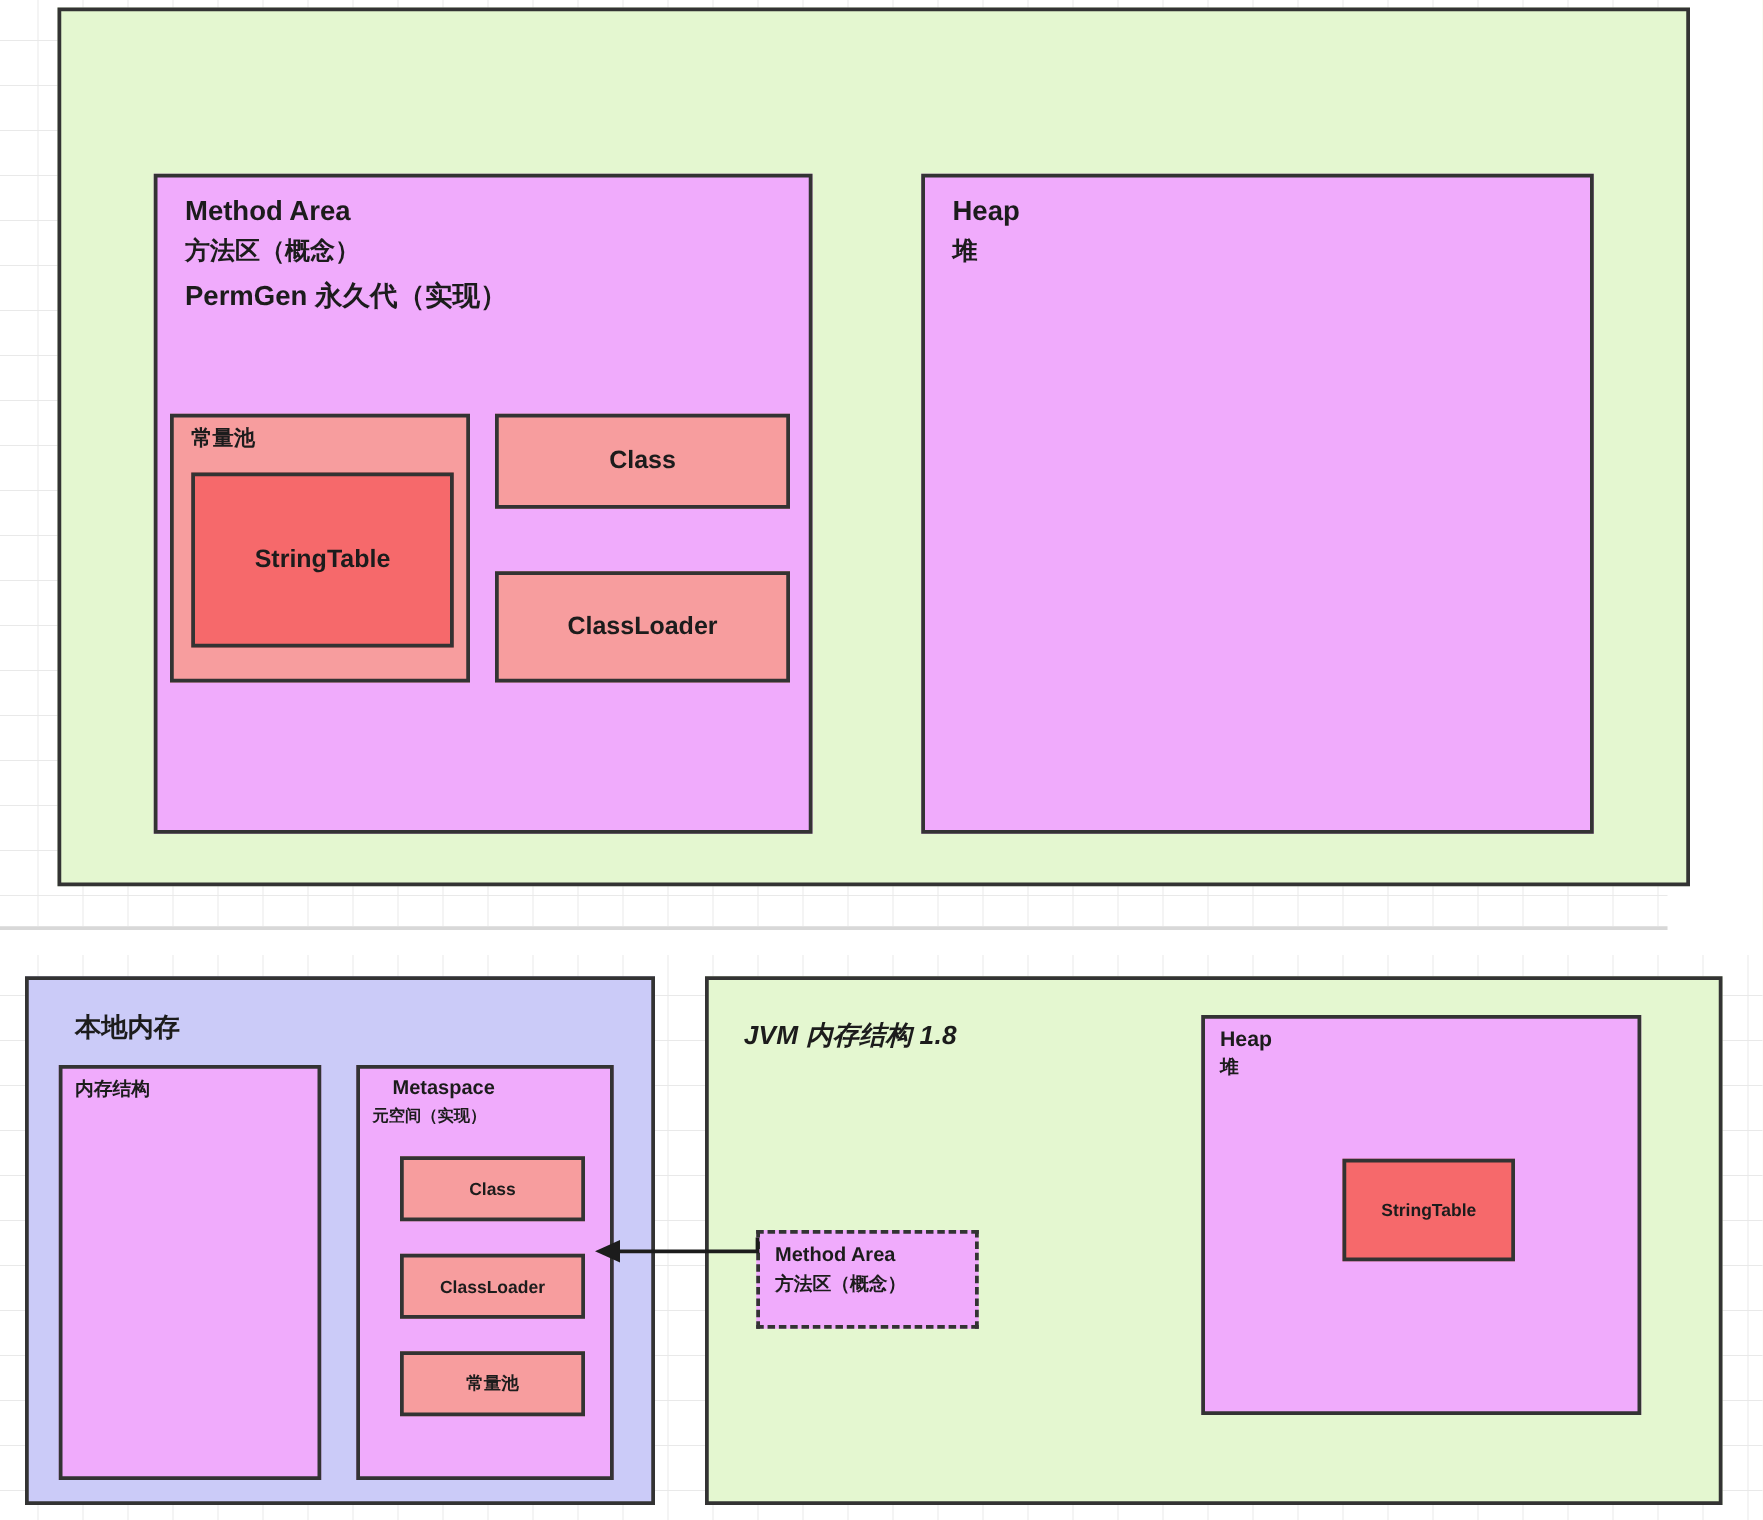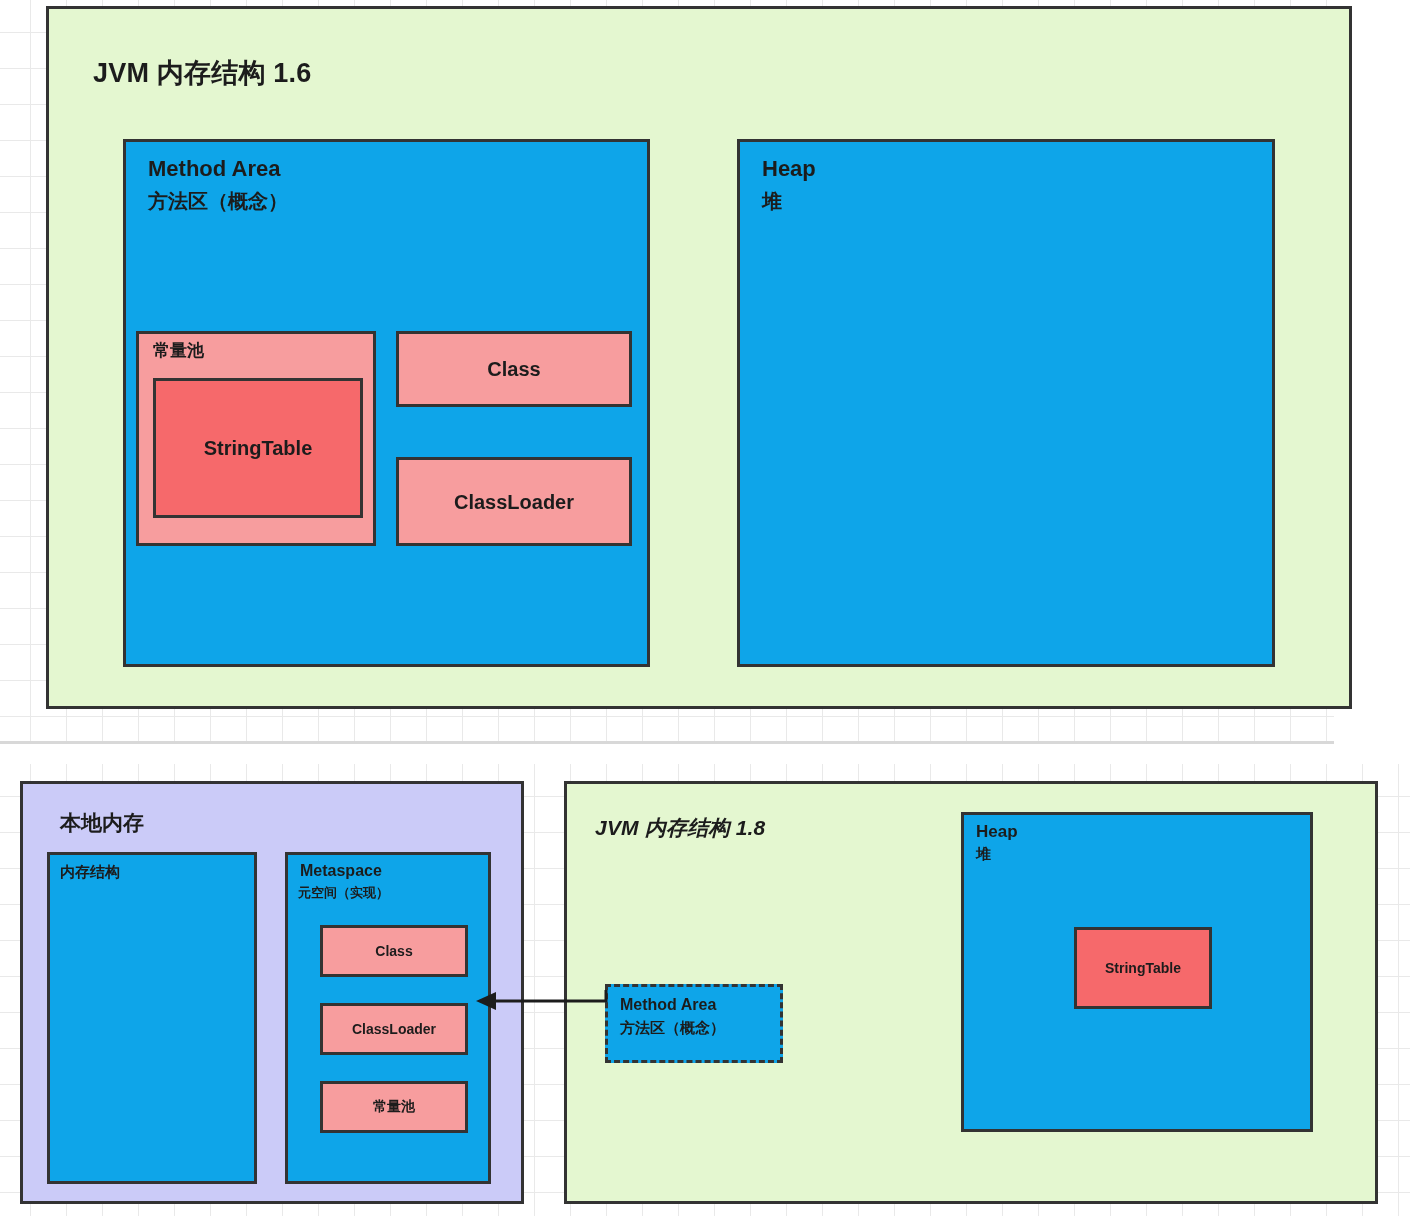--- a/index.html
+++ b/index.html
@@ -43,21 +43,21 @@
 
   
   .box {
     position: absolute;
     border: 3px solid #333333;
     box-sizing: border-box;
   }
   .box.dashed { border-style: dashed; border-width: 3px; }
 
   .green  { background: #e4f7d0; }
-  .yellow { background: #0ea5e9; }
+  .yellow { background: #f0abfc; }
   .purple { background: #cbcbf8; }
   .pink   { background: #f79d9e; }
   .red    { background: #f6696b; }
 
   
   .title-lg {
     position: absolute;
     font-size: 27px;
     font-weight: bold;
     color: #1c1c1c;
@@ -102,26 +102,26 @@
   
   .arrow-wrap { position: absolute; }
 </style>
 </head>
 <body>
 
 <div class="canvas" id="canvas-top">
 
   <div class="box green" style="left:46px; top:6px; width:1306px; height:703px;">
 
-    <div class="title-lg" style="left:44px; top:46px;">JVM 内存结构 1.6</div>
 
     <div class="box yellow" style="left:74px; top:130px; width:527px; height:528px;">
 
       <div class="title-md" style="left:22px; top:12px;">Method Area</div>
       <div class="title-md" style="left:22px; top:44px; font-size:20px;">方法区（概念）</div>
+      <div class="title-md" style="left:22px; top:80px;">PermGen 永久代（实现）</div>
 
       <div class="box pink" style="left:10px; top:189px; width:240px; height:215px;">
         <div class="title-sm" style="left:14px; top:6px; font-size:17px;">常量池</div>
 
         <div class="box red" style="left:14px; top:44px; width:210px; height:140px;">
           <div class="centered-label lbl-20">StringTable</div>
         </div>
       </div>
 
       <div class="box pink" style="left:270px; top:189px; width:236px; height:76px;">
@@ -148,21 +148,21 @@
 
   <div class="box purple" style="left:20px; top:17px; width:504px; height:423px;">
 
     <div class="title-md" style="left:24px; top:24px; font-size:21px;margin-left:13px;">本地内存</div>
 
     <div class="box yellow" style="left:24px; top:68px; width:210px; height:332px;">
       <div class="title-xs" style="left:10px; top:6px; font-size:15px;">内存结构</div>
     </div>
 
     <div class="box yellow" style="left:262px; top:68px; width:206px; height:332px;">
-      <div class="title-xs" style="left:12px; top:5px; font-size:16px;">Metaspace</div>
+      <div class="title-xs" style="left:26px; top:5px; font-size:16px;">Metaspace</div>
       <div class="title-xs" style="left:10px; top:27px; font-size:13px;">元空间（实现）</div>
 
       <div class="box pink" style="left:32px; top:70px; width:148px; height:52px;">
         <div class="centered-label lbl-14">Class</div>
       </div>
 
       <div class="box pink" style="left:32px; top:148px; width:148px; height:52px;">
         <div class="centered-label lbl-14">ClassLoader</div>
       </div>
 

